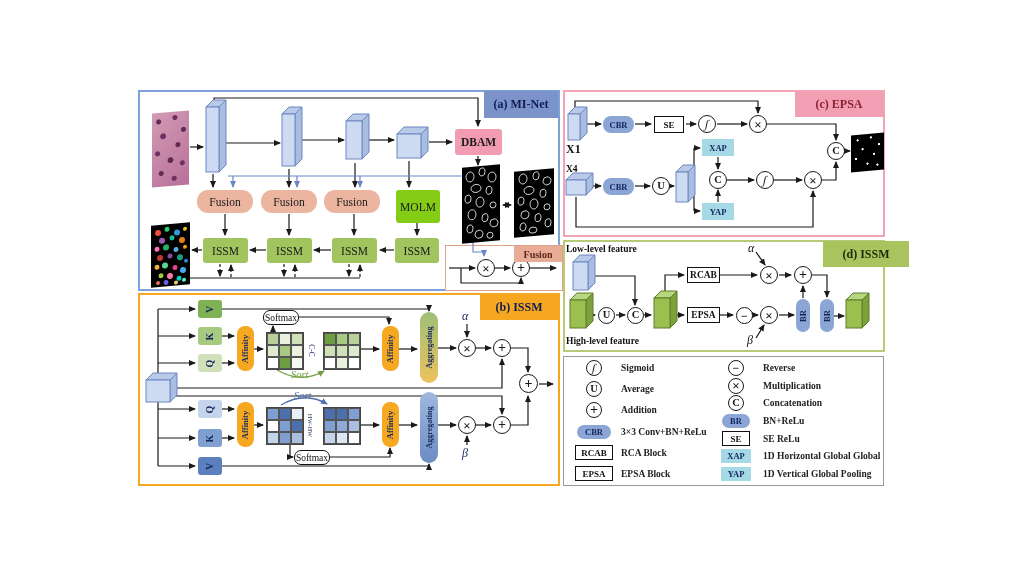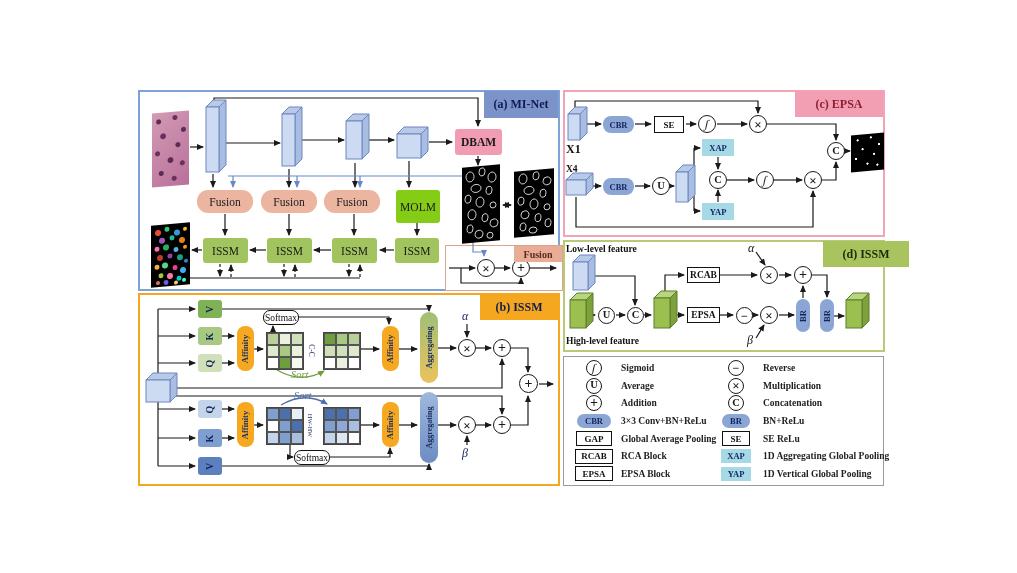--- a/index.html
+++ b/index.html
@@ -585,26 +585,20 @@
       <span class="llabel">Addition</span>
       </div>
     <div class="lrow">
       <span class="licon">
           <span class="bx bluepill" style="position:static;width:34px;height:14px;">CBR</span>
         </span>
       <span class="llabel">3×3 Conv+BN+ReLu</span>
       </div>
     <div class="lrow">
       <span class="licon">
-          <span class="bx wbox" style="position:static;width:36px;height:15px;">GAP</span>
-        </span>
-      <span class="llabel">Global Average Pooling</span>
-      </div>
-    <div class="lrow">
-      <span class="licon">
           <span class="bx wbox" style="position:static;width:38px;height:15px;">RCAB</span>
         </span>
       <span class="llabel">RCA Block</span>
       </div>
     <div class="lrow">
       <span class="licon">
           <span class="bx wbox" style="position:static;width:38px;height:15px;">EPSA</span>
         </span>
       <span class="llabel">EPSA Block</span>
       </div>
@@ -644,21 +638,21 @@
     <div class="lrow">
       <span class="licon">
           <span class="bx wbox" style="position:static;width:28px;height:15px;">SE</span>
         </span>
       <span class="llabel">SE ReLu</span>
       </div>
     <div class="lrow">
       <span class="licon">
           <span class="bx cyan" style="position:static;width:30px;height:14px;">XAP</span>
         </span>
-      <span class="llabel">1D Aggregating Global Pooling</span>
+      <span class="llabel">1D Horizontal Global Global</span>
       </div>
     <div class="lrow">
       <span class="licon">
           <span class="bx cyan" style="position:static;width:30px;height:14px;">YAP</span>
         </span>
       <span class="llabel">1D Vertical Global Pooling</span>
       </div>
   </div>
 
 </div>

